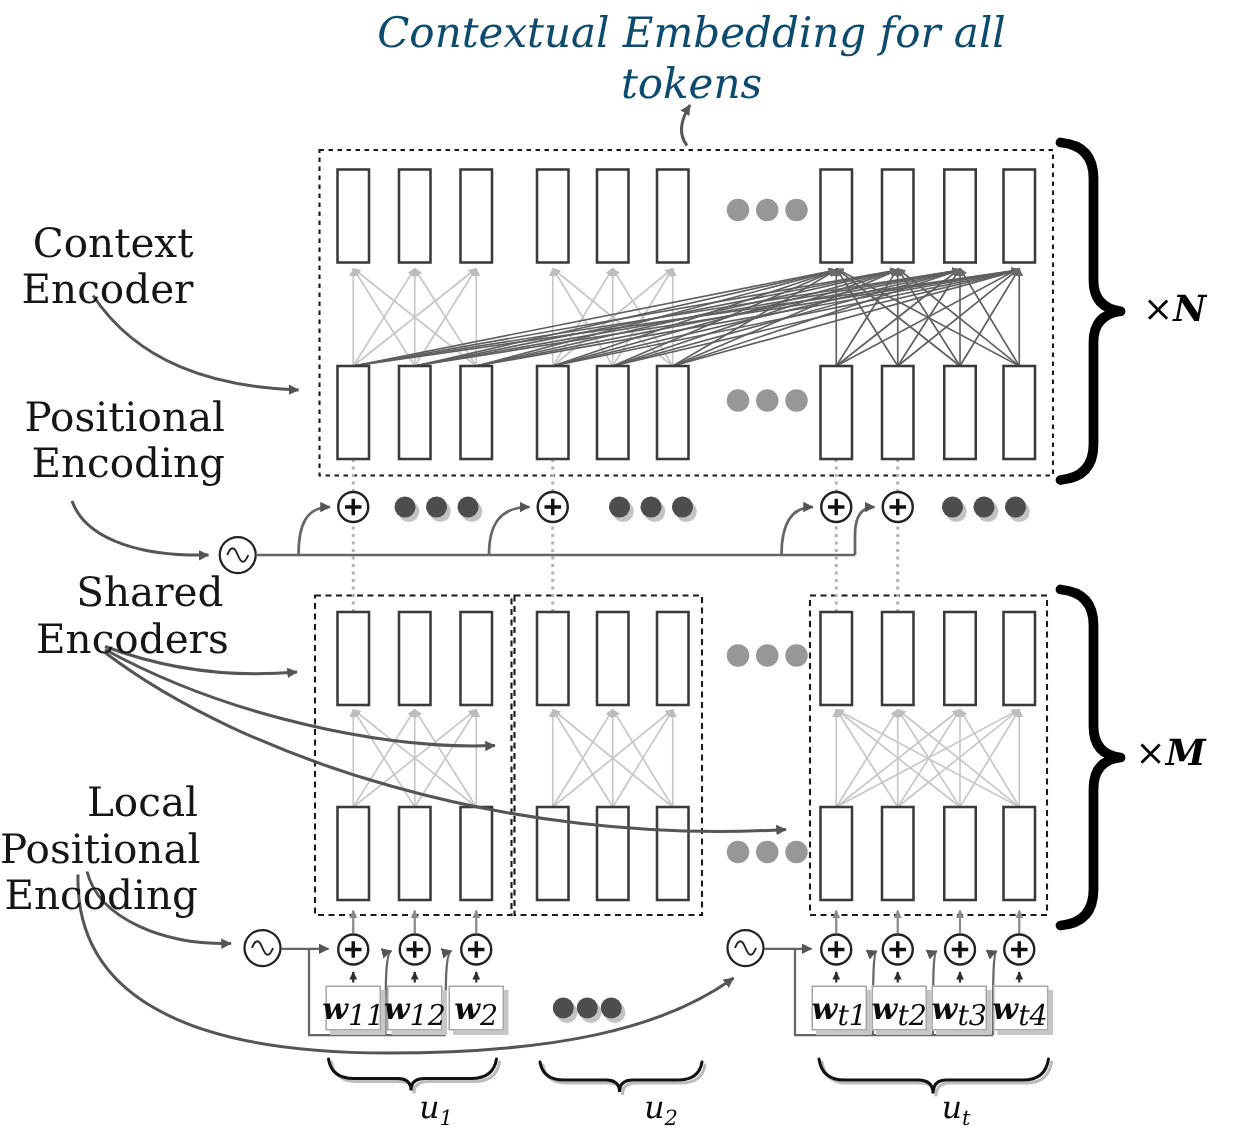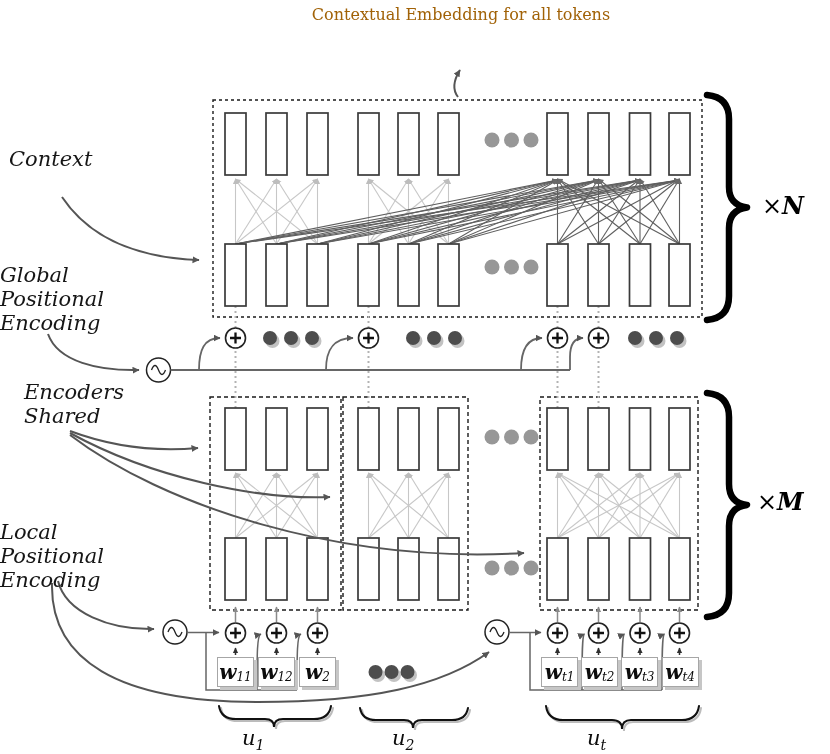--- a/index.html
+++ b/index.html
@@ -8,30 +8,30 @@
   #canvas{position:absolute;left:0;top:0}
   
   #static path{fill:none}
   .flow{stroke:#666;stroke-width:1.8}
   .flow2{stroke:#666;stroke-width:1.5}
   .lab{stroke:#555;stroke-width:2}
   .brace{stroke:#000;stroke-width:6.5;stroke-linecap:round;stroke-linejoin:round}
   .ub{stroke:#111;stroke-width:2;stroke-linecap:round}
   .ubs{stroke:#bcbcbc;stroke-width:2;stroke-linecap:round}
   
-  .lbl{position:absolute;font-style:italic;text-align:left;font-size:21px;line-height:1.14;color:#161616}
+  .lbl{position:absolute;text-align:right;font-size:27px;line-height:1.14;color:#161616}
   #title{position:absolute;left:231px;top:5px;width:460px;text-align:center;
-         font-size:16px;line-height:1.22;color:#a16207}
+         font-style:italic;font-size:28px;line-height:1.22;color:#0c4a6e}
   .mult{position:absolute;font-size:24px;color:#000;white-space:nowrap}
   .mult .lt{font-style:italic;font-weight:600}
   .token{position:absolute;top:657px;width:35px;height:28px;background:#fff;border:1px solid #a6a6a6;
          box-shadow:3px 3px 0 #c6c6c6;display:flex;align-items:center;justify-content:center;
          font-style:italic;font-size:20px;font-weight:600;color:#0c0c0c}
-  .token .ts{font-size:12px;font-weight:500;transform:translateY(5px)}
-  .ulab{position:absolute;top:726px;width:60px;text-align:left;font-style:italic;font-size:21px;color:#0c0c0c}
+  .token .ts{font-size:19px;font-weight:500;transform:translateY(5px)}
+  .ulab{position:absolute;top:726px;width:60px;text-align:right;font-style:italic;font-size:21px;color:#0c0c0c}
   .ulab sub{font-size:14px}
 </style>
 </head>
 <body>
 
 <div id="stage">
 
   <svg id="canvas" width="830" height="754" viewBox="0 0 830 754">
     <defs>
       <marker id="mA" markerWidth="9" markerHeight="9" refX="6.5" refY="3.5" orient="auto" markerUnits="userSpaceOnUse">
@@ -311,31 +311,31 @@
       <path class="ub" d="M 546 706 Q 548 720 563 720 L 612 720 Q 622 720 622 729 Q 622 720 631 720 L 682 720 Q 697 720 699 706"></path>
     </g>
   </svg>
 
   <div id="title">
     <div>Contextual Embedding for all tokens</div>
   </div>
 
   <div class="lbl" style="left:9px;top:148px;width:120px">
     <div>Context</div>
+    <div>Encoder</div>
   </div>
 
   <div class="lbl" style="left:0px;top:264px;width:150px">
-    <div>Global</div>
     <div>Positional</div>
     <div>Encoding</div>
   </div>
 
   <div class="lbl" style="left:24px;top:381px;width:125px">
+    <div>Shared</div>
     <div>Encoders</div>
-    <div>Shared</div>
   </div>
 
   <div class="lbl" style="left:0px;top:521px;width:132px">
     <div>Local</div>
     <div>Positional</div>
     <div>Encoding</div>
   </div>
 
   <div class="mult" style="left:762px;top:191px"><span class="tm">×</span><span class="lt">N</span></div>
   <div class="mult" style="left:757px;top:487px"><span class="tm">×</span><span class="lt">M</span></div>

